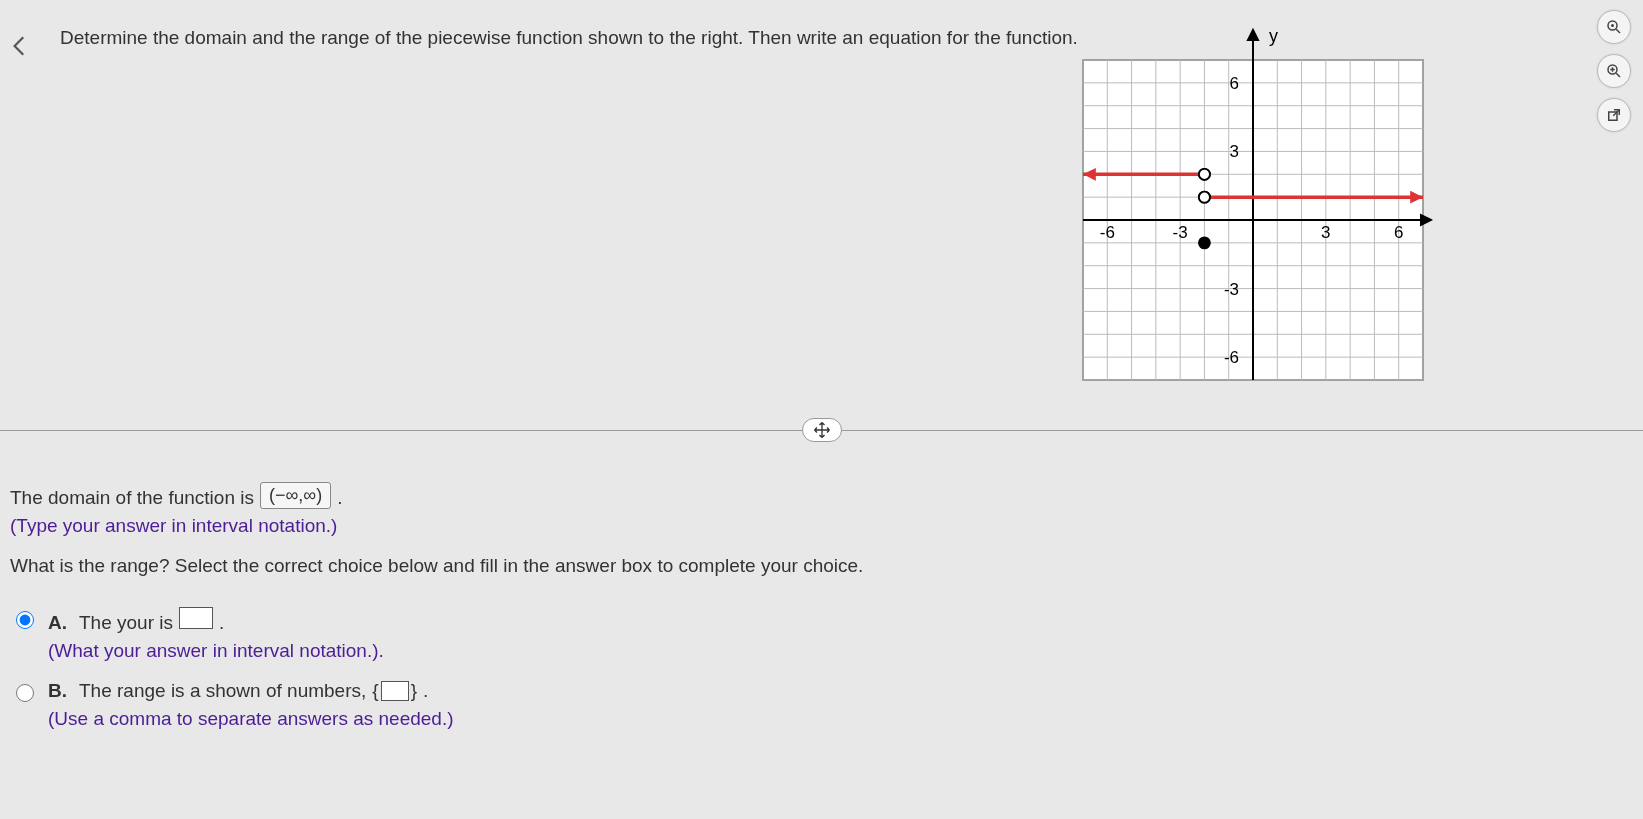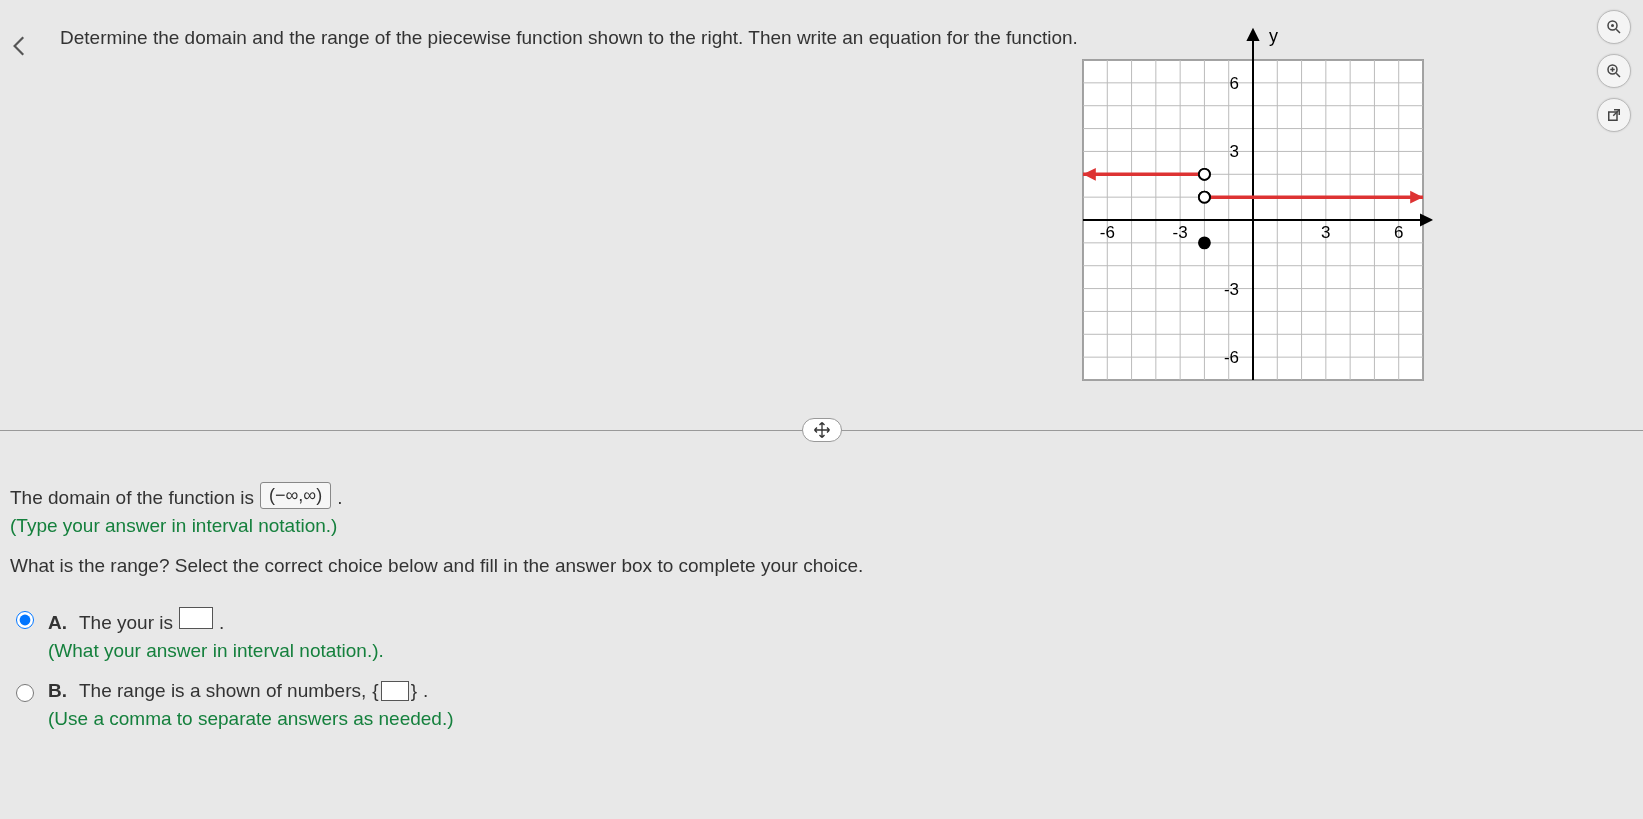--- a/index.html
+++ b/index.html
@@ -16,21 +16,21 @@
 
   .right-tools { position: absolute; right: 12px; top: 10px; display: flex; flex-direction: column; gap: 10px; }
   .tool-btn { width: 34px; height: 34px; border: 1px solid #bbb; border-radius: 17px; background: #f4f4f4; display: flex; align-items: center; justify-content: center; cursor: pointer; box-shadow: 0 0 2px rgba(0,0,0,.15); }
   .tool-btn svg { width: 18px; height: 18px; stroke: #444; fill: none; }
 
   .divider { position: absolute; left: 0; right: 0; top: 430px; height: 1px; background: #999; }
   .drag-handle { position: absolute; left: 50%; top: 418px; transform: translateX(-50%); width: 40px; height: 24px; display: flex; align-items: center; justify-content: center; background: #fff; border: 1px solid #999; border-radius: 12px; cursor: ns-resize; }
 
   .answer-area { position: absolute; left: 0; right: 0; top: 470px; padding: 6px 10px 0 10px; font-size: 19px; color: #333; }
   .answer-line { margin: 6px 0; display: flex; align-items: flex-end; flex-wrap: wrap; gap: 6px; }
-  .hint { color: #15803d; margin-bottom: 18px; }
+  .hint { color: #4c1d95; margin-bottom: 18px; }
   .prompt2 { margin: 8px 0 30px 0; }
 
   .choice-row { display: flex; align-items: flex-start; gap: 14px; margin: 18px 0; padding-left: 6px; }
   .choice-radio { margin-top: 4px; width: 18px; height: 18px; }
   .choice-body { display: flex; flex-direction: column; gap: 6px; }
   .choice-label { font-weight: bold; margin-right: 6px; }
   .choice-main { display: flex; align-items: baseline; gap: 6px; flex-wrap: wrap; }
 
   .ans-chip { display: inline-block; border: 1px solid #888; background: #f6f6f6; padding: 2px 8px; border-radius: 3px; font-size: 18px; }
   .ans-box { display: inline-block; width: 34px; height: 22px; border: 1px solid #555; background: #fff; vertical-align: middle; }

